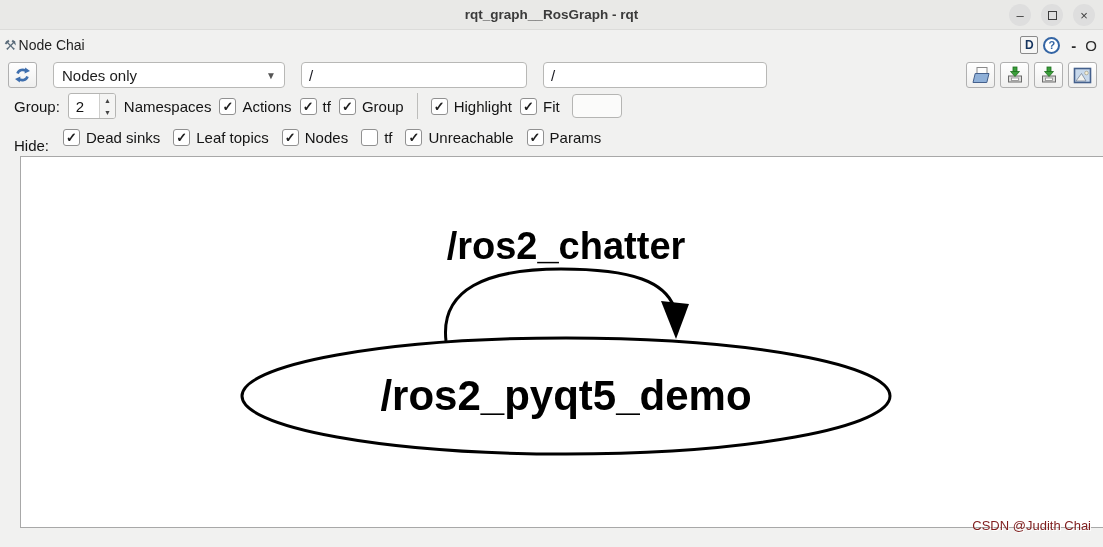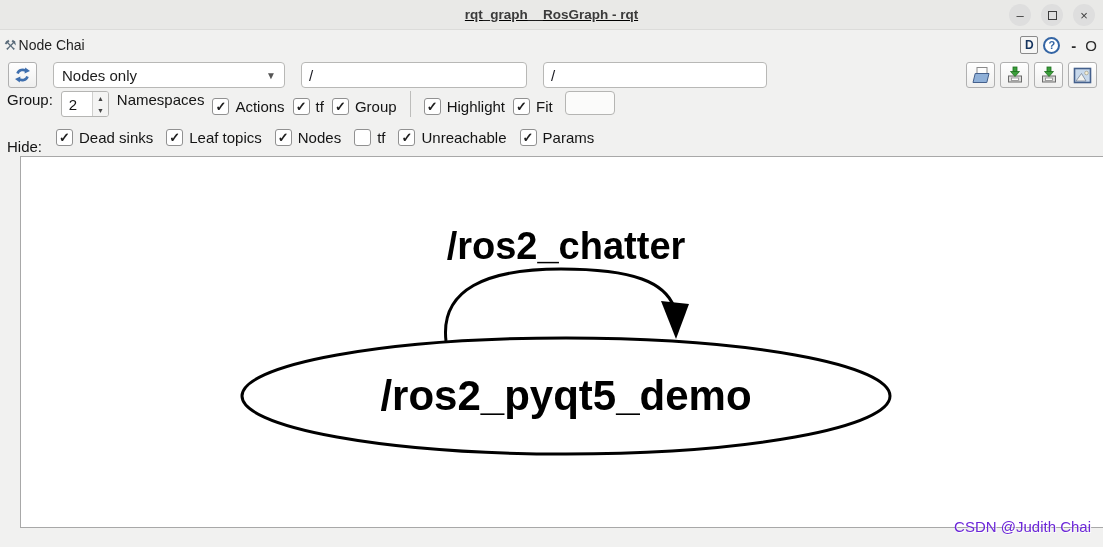--- a/index.html
+++ b/index.html
@@ -2,21 +2,21 @@
 <html><head>
 <meta charset="utf-8">
 <style>
   * { margin:0; padding:0; box-sizing:border-box; }
   html,body { width:1103px; height:547px; }
   body { font-family:"Liberation Sans", sans-serif; background:#f0f0ef; overflow:hidden; }
   .window { position:relative; width:1103px; height:547px; background:#f1f1f0; }
 
   
   .titlebar { position:absolute; left:0; top:0; width:1103px; height:30px; background:#e9e9e7;
-              border-bottom:1px solid #dcdcda; display:flex; align-items:center; justify-content:center;text-decoration:underline; }
+              border-bottom:1px solid #dcdcda; display:flex; align-items:center; justify-content:center; }
   .titlebar .title { font-size:13.5px; font-weight:bold; color:#3b3b3b; }
   .win-controls { position:absolute; right:8px; top:4px; display:flex; gap:10px; }
   .circle-btn { width:22px; height:22px; border-radius:50%; background:#dedede; color:#3c3c3c;
                 display:flex; align-items:center; justify-content:center; font-size:13px; line-height:1; cursor:default; }
   .max-glyph { width:9px; height:9px; border:1.5px solid #3c3c3c; display:inline-block; }
 
   
   .dockbar { position:absolute; left:0; top:31px; width:1103px; height:28px; display:flex; align-items:center; padding:0 6px 0 4px; }
   .dock-icon { font-size:14px; color:#5a6b7a; margin-right:2px; }
   .dock-title { font-size:14px; color:#1e1e1e; }
@@ -35,42 +35,42 @@
   .combo { width:232px; height:26px; border:1px solid #b8b8b6; border-radius:4px; background:#fff;
            display:flex; align-items:center; padding:0 8px; font-size:15px; color:#1c1c1c; }
   .combo .chev { margin-left:auto; font-size:10px; color:#555; }
   .filter-input { height:26px; border:1px solid #b8b8b6; border-radius:4px; background:#fff;
                   font-family:"Liberation Sans", sans-serif; font-size:15px; color:#16161d; padding:0 7px; }
   .fi1 { width:226px; } .fi2 { width:224px; }
   .tb-spacer { flex:1; }
   .icon-btns { display:flex; gap:5px; }
 
   
-  .optrow { position:absolute; left:0; width:1103px; height:30px; display:flex; padding-left:7px; font-size:15px; color:#141414; }
+  .optrow { position:absolute; left:0; width:1103px; height:30px; display:flex; align-items:center; padding-left:14px; font-size:15px; color:#141414; }
   .row-group { top:91px; gap:8px; }
   .row-hide  { top:122px; gap:13px; }
   .spinbox { width:48px; height:26px; border:1px solid #b5b5b3; border-radius:3px; background:#fff; display:flex; overflow:hidden; }
   .spin-val { flex:1; display:flex; align-items:center; padding-left:7px; font-size:15px; color:#111; }
   .spin-btns { width:16px; border-left:1px solid #cfcfcd; display:flex; flex-direction:column; background:#f4f4f3; }
   .spin-btns span { flex:1; font-size:7px; color:#444; display:flex; align-items:center; justify-content:center; }
   .cb { display:inline-flex; align-items:center; gap:6px; cursor:default; }
   .cb .box { width:17px; height:17px; background:#fff; border:1px solid #919191; border-radius:3px;
              display:flex; align-items:center; justify-content:center; font-size:13px; font-weight:bold; color:#1d1d1d; }
   .cb .box::after { content:""; }
   .cb.checked .box::after { content:"\2713"; }
   .vsep { width:1px; height:26px; background:#bdbdbb; margin:0 5px; }
   .fit-box { width:50px; height:24px; border:1px solid #b5b5b3; border-radius:4px; background:#fbfbfa; margin-left:4px; }
 
   
   .canvas { position:absolute; left:20px; top:156px; width:1088px; height:372px; background:#ffffff; border:1px solid #a8a8a8; }
   .graph-svg { position:absolute; left:0; top:0; }
   .gtxt { font-family:"Liberation Sans", sans-serif; font-weight:bold; fill:#000; }
 
   
-  .watermark { position:absolute; right:12px; top:518px; font-size:15px; color:#6d28d9;
+  .watermark { position:absolute; right:12px; top:518px; font-size:13px; color:#7f1d1d;
                text-shadow:1px 1px 0 rgba(255,255,255,.9); z-index:5; }
 </style>
 </head>
 <body>
 
 <div class="window">
 
   <div class="titlebar">
     <span class="title">rqt_graph__RosGraph - rqt</span>
     <div class="win-controls">

